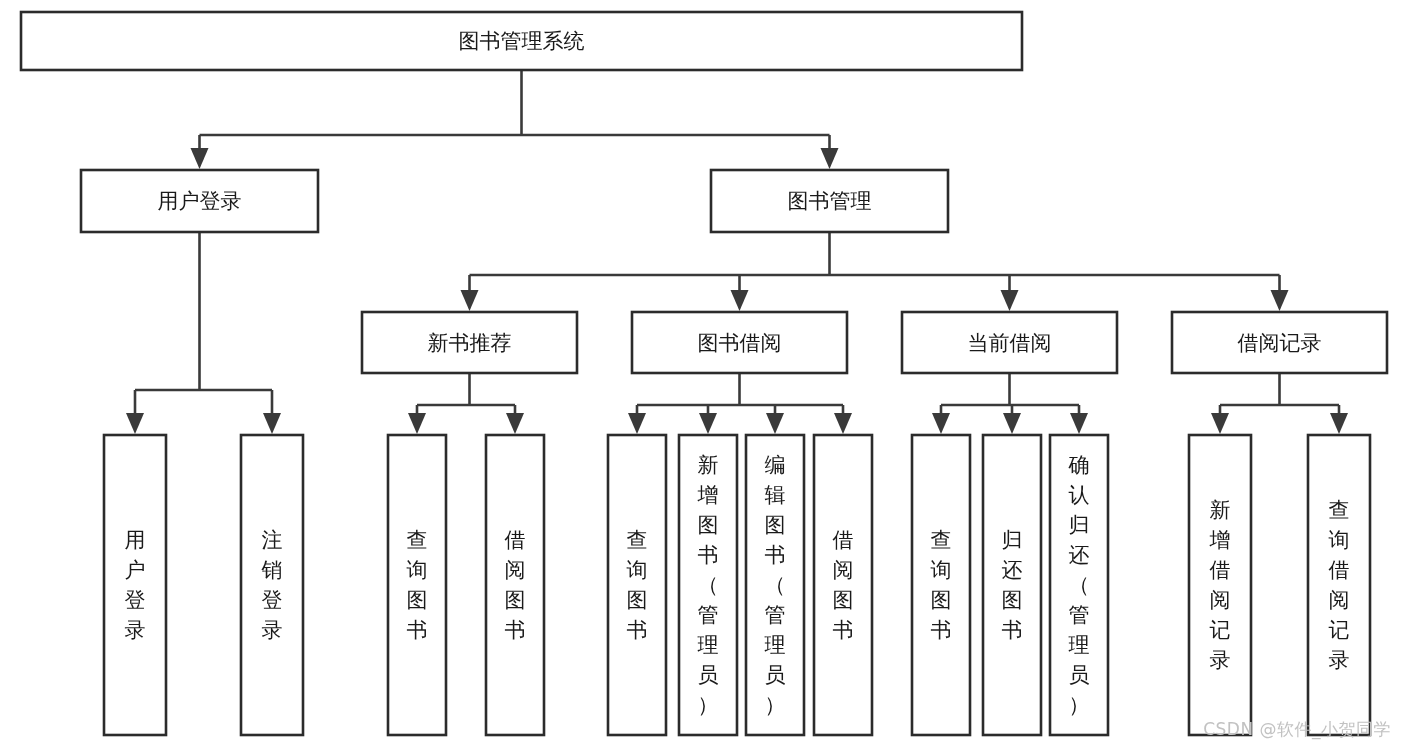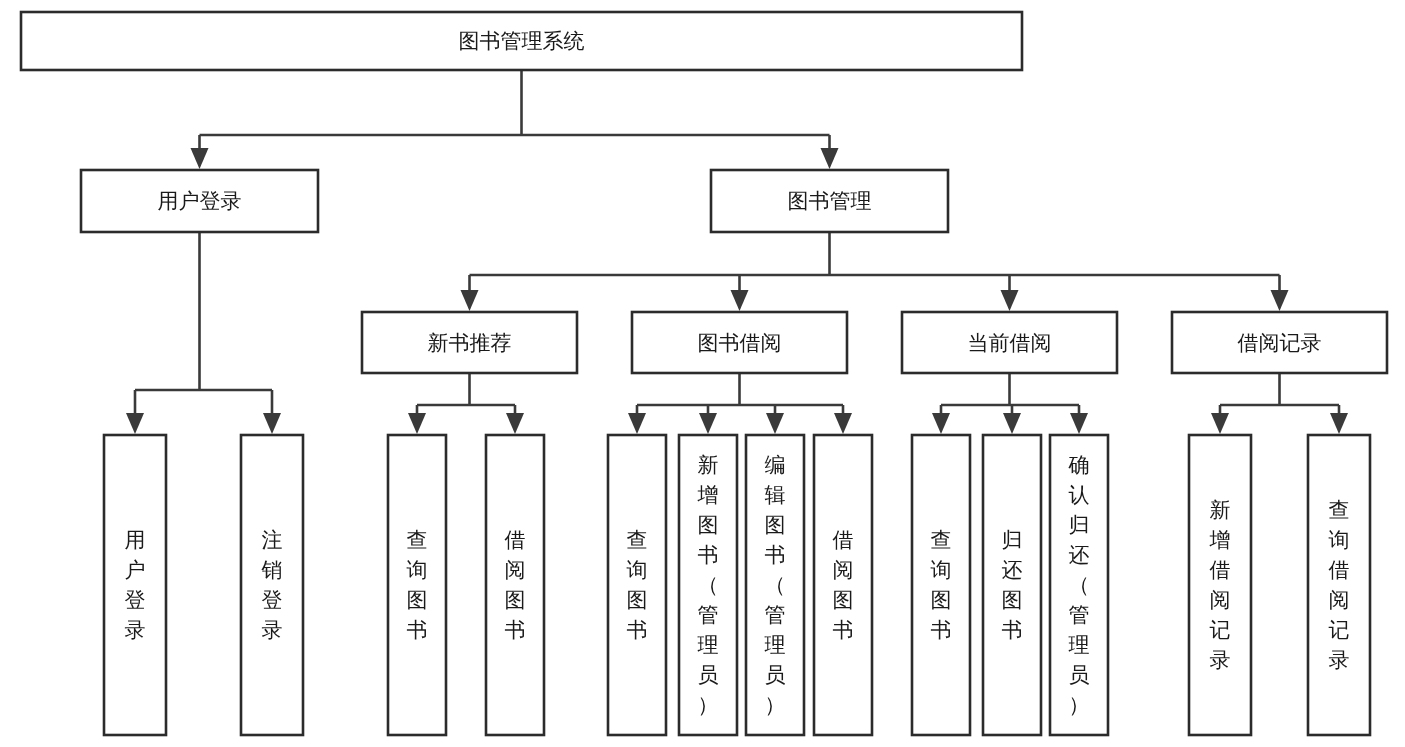--- a/index.html
+++ b/index.html
@@ -217,13 +217,14 @@
         <g>
           <rect x="1189" y="435" width="62" height="300" class="node-box"></rect>
           <text x="1220" y="517" class="node-label-v"><tspan x="1220" dy="0">新</tspan><tspan x="1220" dy="30">增</tspan><tspan x="1220" dy="30">借</tspan><tspan x="1220" dy="30">阅</tspan><tspan x="1220" dy="30">记</tspan><tspan x="1220" dy="30">录</tspan></text>
         </g>
         <g>
           <rect x="1308" y="435" width="62" height="300" class="node-box"></rect>
           <text x="1339" y="517" class="node-label-v"><tspan x="1339" dy="0">查</tspan><tspan x="1339" dy="30">询</tspan><tspan x="1339" dy="30">借</tspan><tspan x="1339" dy="30">阅</tspan><tspan x="1339" dy="30">记</tspan><tspan x="1339" dy="30">录</tspan></text>
         </g>
       </g>
   </svg>
+  <div class="watermark-text">CSDN @软件_小贺同学</div>
 </div>
 
 </body></html>

